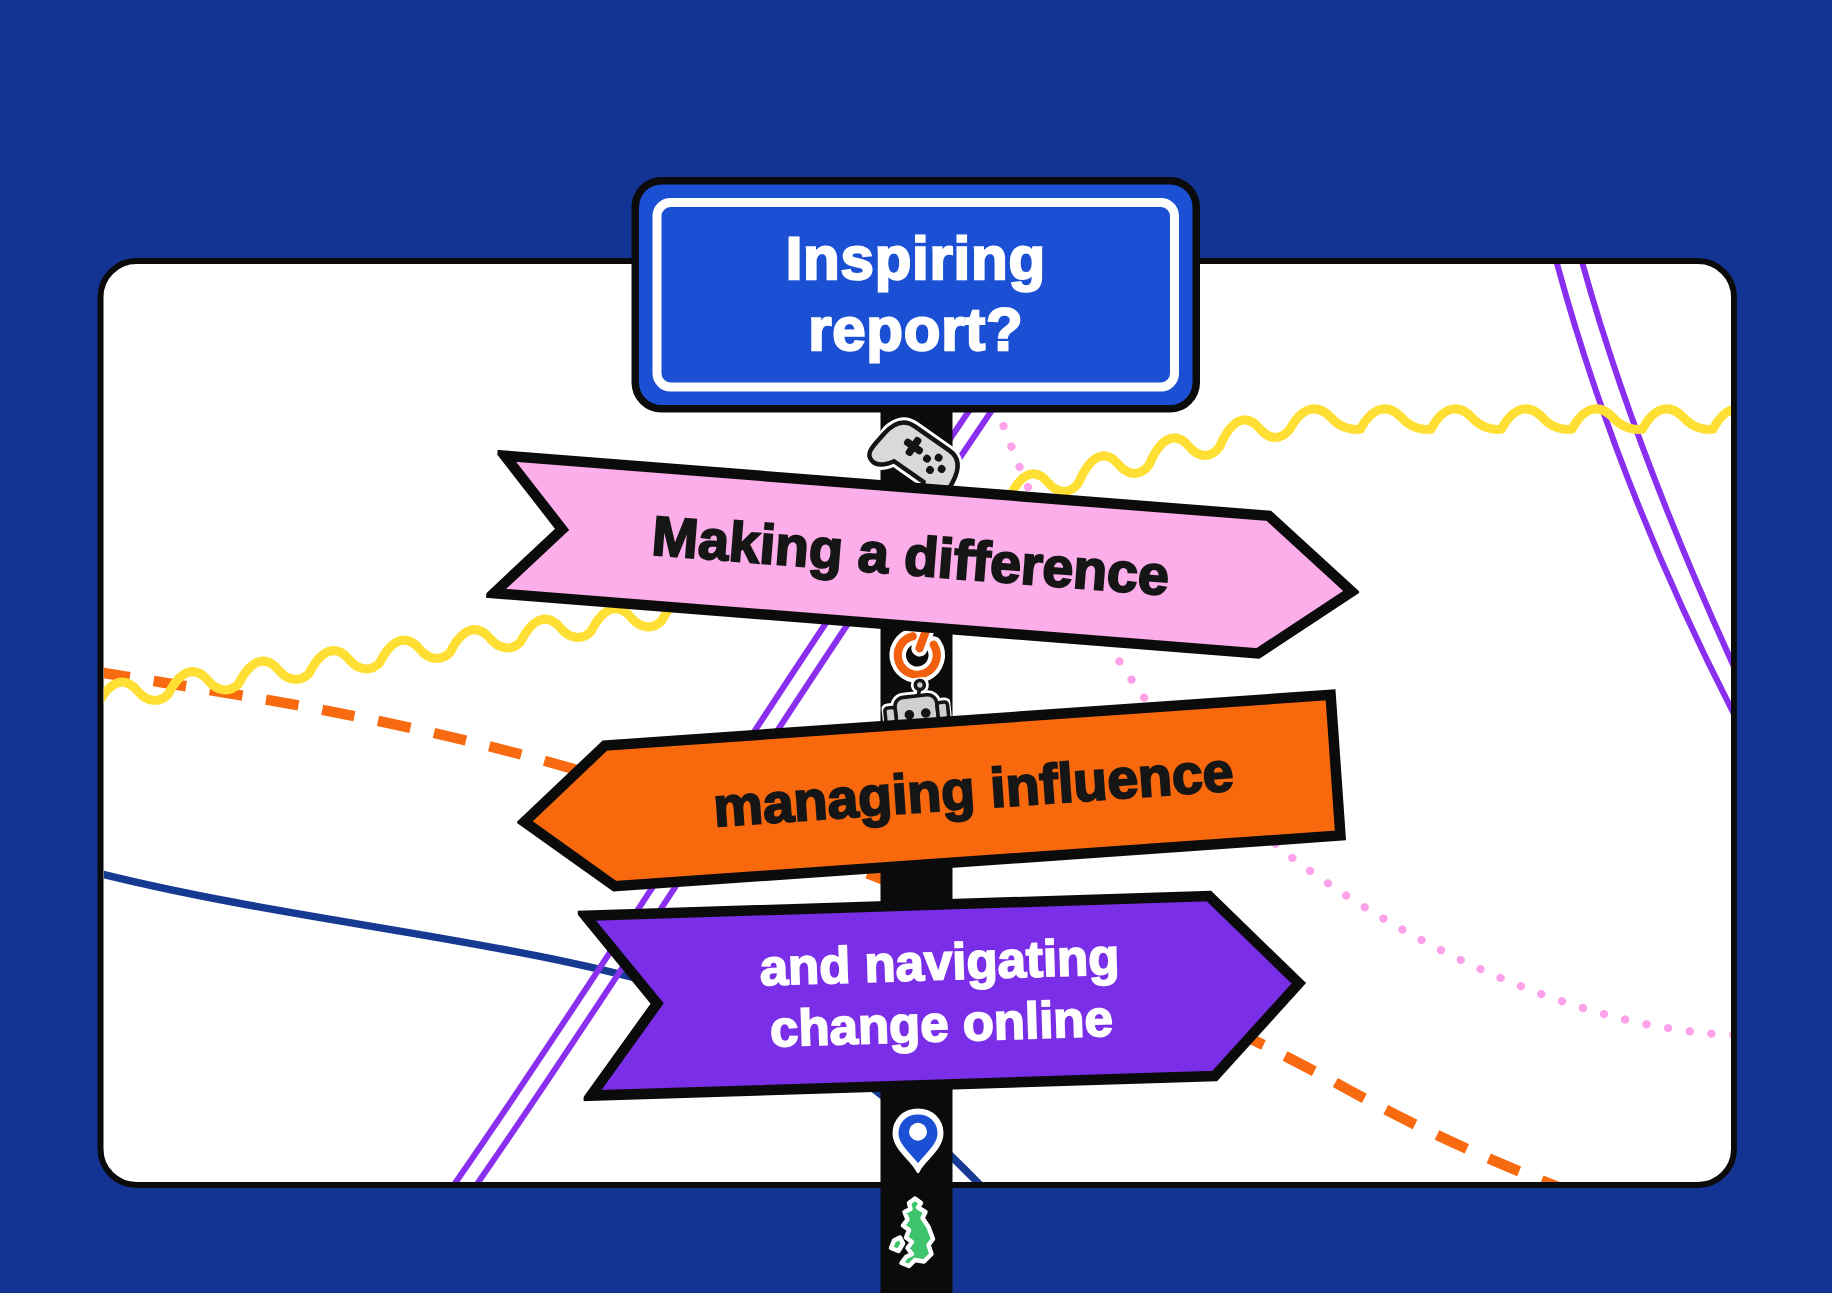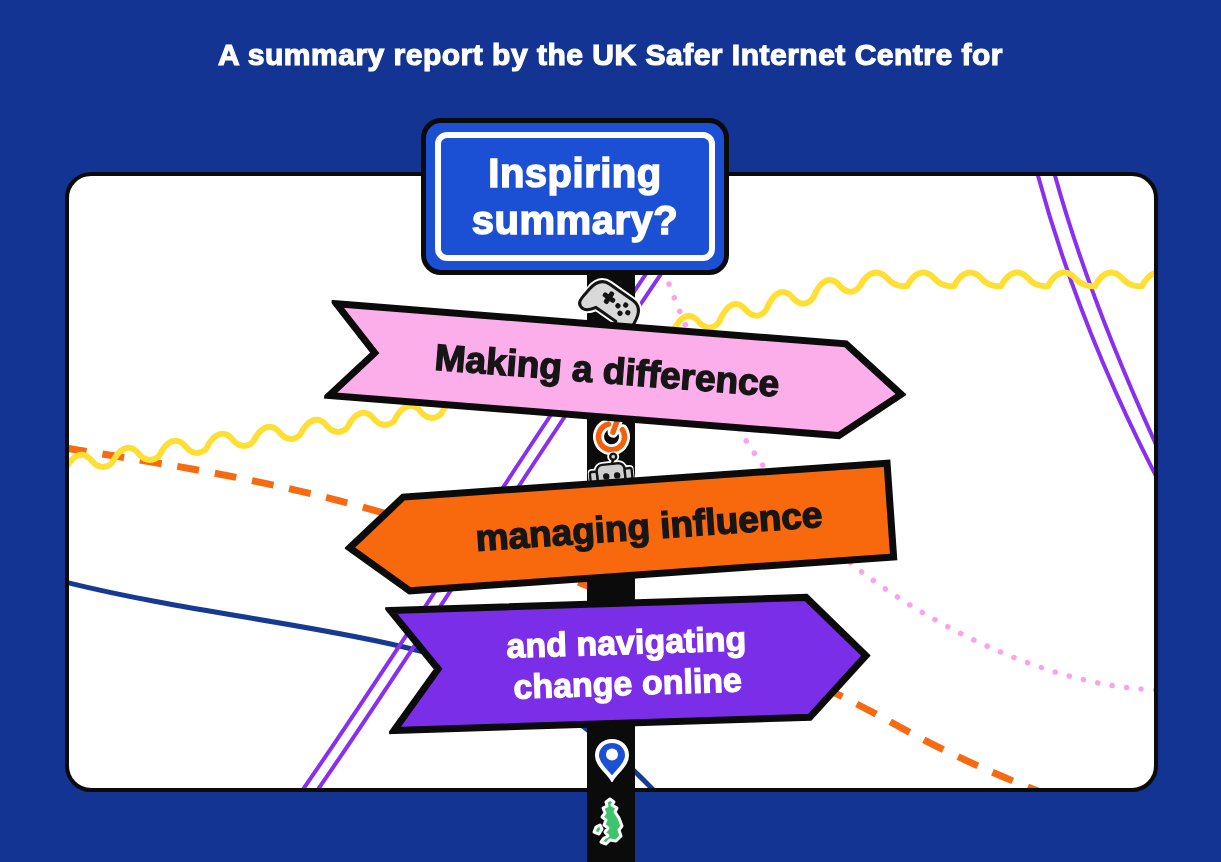--- a/index.html
+++ b/index.html
@@ -34,37 +34,36 @@
   }
   .sign-pink{left:327px;top:321px;width:580px;height:102px;transform:rotate(4.5deg);}
   .sign-pink .label{font-size:37px;color:#161616;-webkit-text-stroke:1.4px #161616;padding:0 62px 0 42px;}
   .sign-orange{left:344px;top:477px;width:552px;height:104px;transform:rotate(-4deg);}
   .sign-orange .label{font-size:37px;color:#161616;-webkit-text-stroke:1.4px #161616;padding:0 14px 0 72px;}
   .sign-purple{left:387px;top:598px;width:484px;height:130px;transform:rotate(-1.8deg);}
   .sign-purple .label{font-size:34px;line-height:41px;color:#ffffff;-webkit-text-stroke:1.2px #ffffff;
     flex-direction:column;padding:0 52px 0 48px;}
   
   .topsign{
-    position:absolute;left:421px;top:118px;width:308px;height:157px;box-sizing:border-box;
+    position:absolute;left:421px;top:118px;width:379px;height:157px;box-sizing:border-box;
     background:#1b4fd4;border:5px solid #0b0b0b;border-radius:20px;
   }
   .topsign .inner{
     position:absolute;inset:9px;border:6px solid #ffffff;border-radius:12px;
     display:flex;flex-direction:column;align-items:center;justify-content:center;
     color:#ffffff;font-weight:bold;font-size:40px;line-height:47px;
     letter-spacing:.5px;-webkit-text-stroke:1.5px #ffffff;
   }
 </style>
 </head>
 <body>
 
 <div class="stage">
 
   <div class="title">
-    <div>A summary report by the UK Safer Internet Centre for</div>
   </div>
 
   <div class="card">
     <svg class="decor" width="1085" height="612" viewBox="0 0 1085 612">
 
       <path d="M -4 406 C 140 442, 300 452, 420 496 C 485 520, 545 572, 594 624" fill="none" stroke="#163a92" stroke-width="5"></path>
 
       <path d="M -4 272 C 120 292, 260 312, 420 372 C 560 425, 700 480, 820 545 C 900 590, 962 612, 1002 628" fill="none" stroke="#f86a10" stroke-width="7" stroke-dasharray="22 16"></path>
 
       <path d="M 228 622 C 320 490, 420 330, 500 212 C 540 152, 578 96, 608 52" fill="none" stroke="#8a2ff0" stroke-width="4"></path>
@@ -169,17 +168,17 @@
     </svg>
     <div class="label">
       <span>and navigating</span>
       <span>change online</span>
     </div>
   </div>
 
   <div class="topsign">
     <div class="inner">
       <span>Inspiring</span>
-      <span>summary?</span>
+      <span>report?</span>
     </div>
   </div>
 
 </div>
 
 </body></html>

